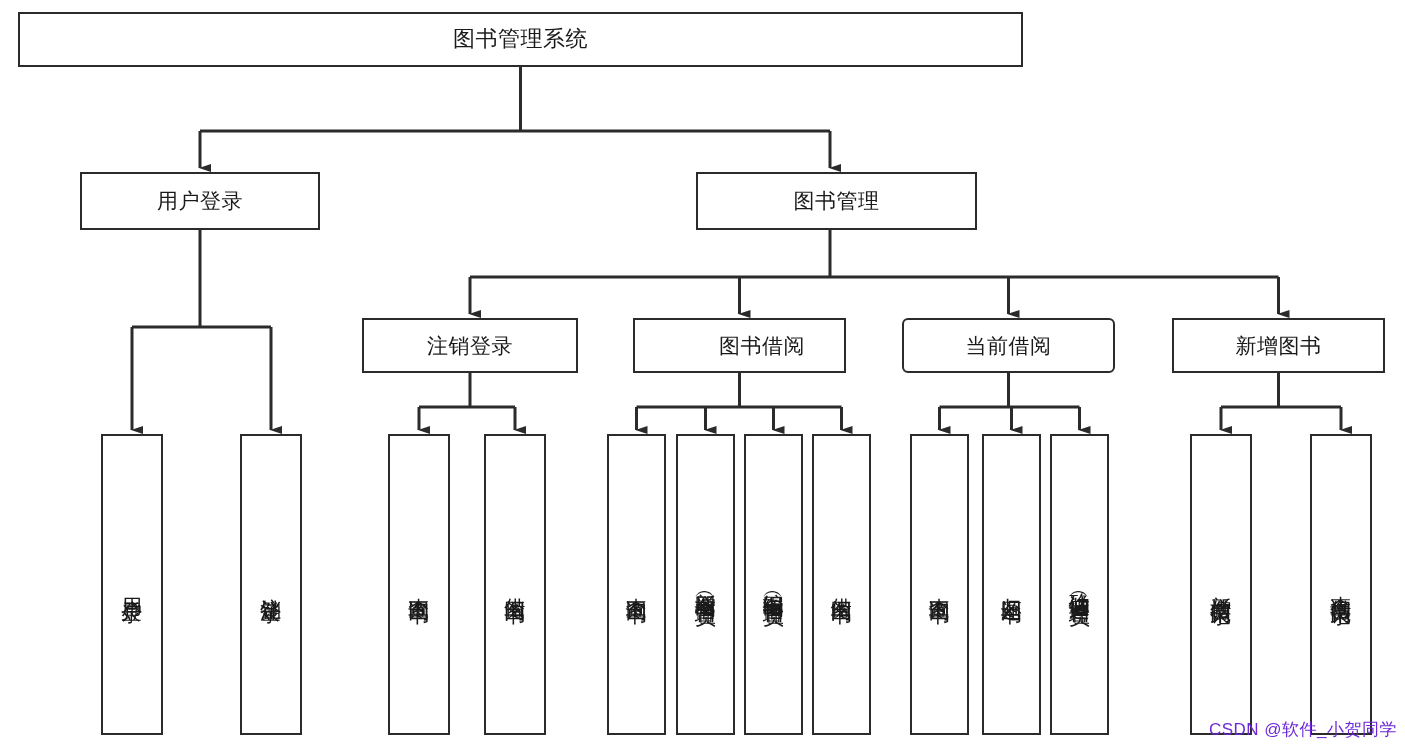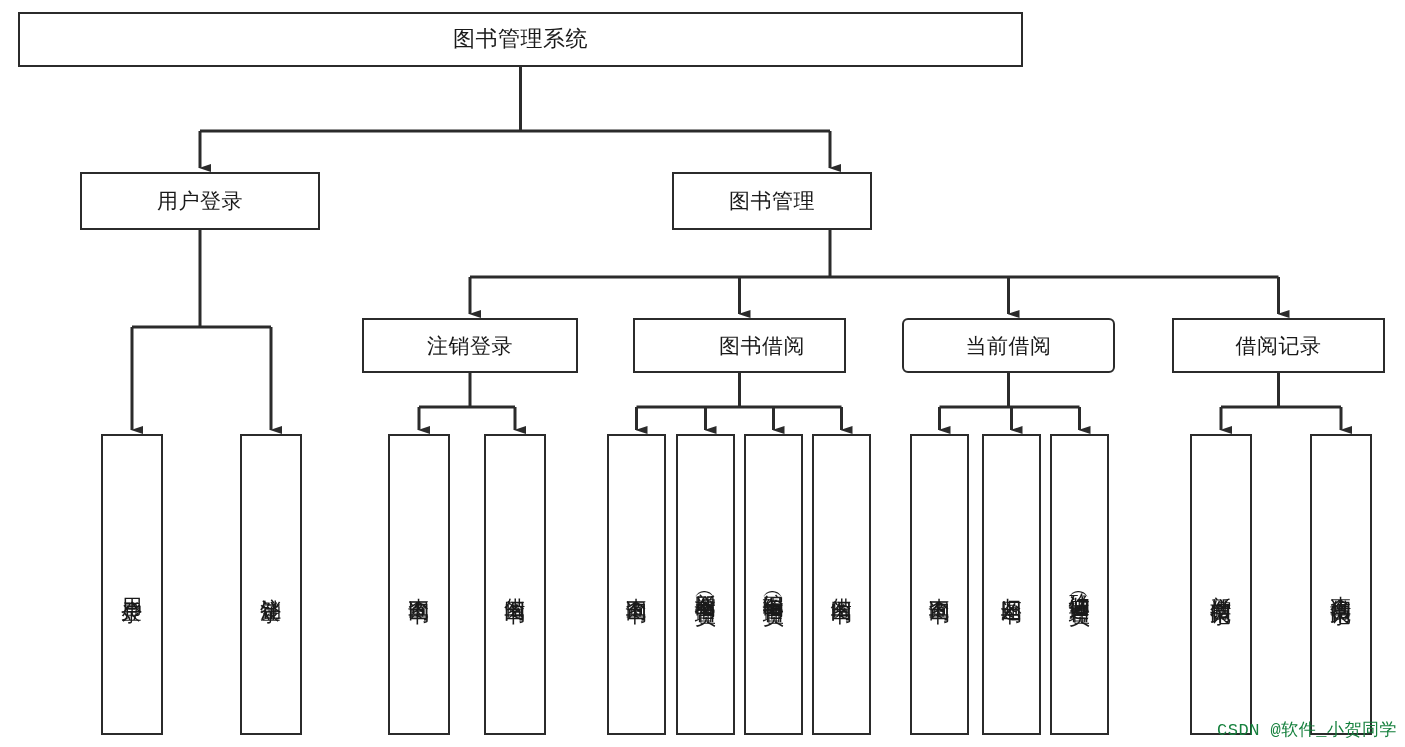--- a/index.html
+++ b/index.html
@@ -47,25 +47,24 @@
     line-height: 1.32;
     letter-spacing: 2px;
     white-space: nowrap;
   }
   .level0 .node-label-h { font-size: 22px; }
   .watermark {
     position: absolute;
     right: 8px;
     bottom: 6px;
     font-size: 17px;
-    color: #15803d;
+    color: #6d28d9;
     letter-spacing: 0.5px;
     white-space: nowrap;
     pointer-events: none;
-    font-family: Liberation Mono, monospace;
   }
 </style>
 </head>
 <body>
 
 <div id="canvas">
 
   <svg id="diagram-svg" viewBox="0 0 1405 747" xmlns="http://www.w3.org/2000/svg">
     <defs>
       <marker id="arrowhead" markerWidth="10" markerHeight="12" refX="5" refY="11" orient="auto" markerUnits="userSpaceOnUse">
@@ -109,34 +108,34 @@
       </g>
   </svg>
 
   <div id="nodes">
       <div class="node-box level0" style="left: 18px; top: 12px; width: 1005px; height: 55px;">
         <span class="node-label-h">图书管理系统</span>
       </div>
       <div class="node-box level1" style="left: 80px; top: 172px; width: 240px; height: 58px;">
         <span class="node-label-h">用户登录</span>
       </div>
-      <div class="node-box level1" style="left: 672px; top: 172px; width: 200px; height: 58px;">
+      <div class="node-box level1" style="left: 696px; top: 172px; width: 281px; height: 58px;">
         <span class="node-label-h">图书管理</span>
       </div>
       <div class="node-box level2" style="left: 362px; top: 318px; width: 216px; height: 55px;">
         <span class="node-label-h">注销登录</span>
       </div>
       <div class="node-box level2" style="left: 633px; top: 318px; width: 213px; height: 55px; padding-left: 45px;">
         <span class="node-label-h">图书借阅</span>
       </div>
       <div class="node-box level2" style="left: 902px; top: 318px; width: 213px; height: 55px; border-radius: 6px;">
         <span class="node-label-h">当前借阅</span>
       </div>
       <div class="node-box level2" style="left: 1172px; top: 318px; width: 213px; height: 55px;">
-        <span class="node-label-h">借阅记录</span>
+        <span class="node-label-h">新增图书</span>
       </div>
       <div class="node-box leaf" style="left: 101px; top: 434px; width: 62px; height: 301px;">
         <span class="node-label-v">用户登录</span>
       </div>
       <div class="node-box leaf" style="left: 240px; top: 434px; width: 62px; height: 301px;">
         <span class="node-label-v">注销登录</span>
       </div>
       <div class="node-box leaf" style="left: 388px; top: 434px; width: 62px; height: 301px;">
         <span class="node-label-v">查询图书</span>
       </div>

